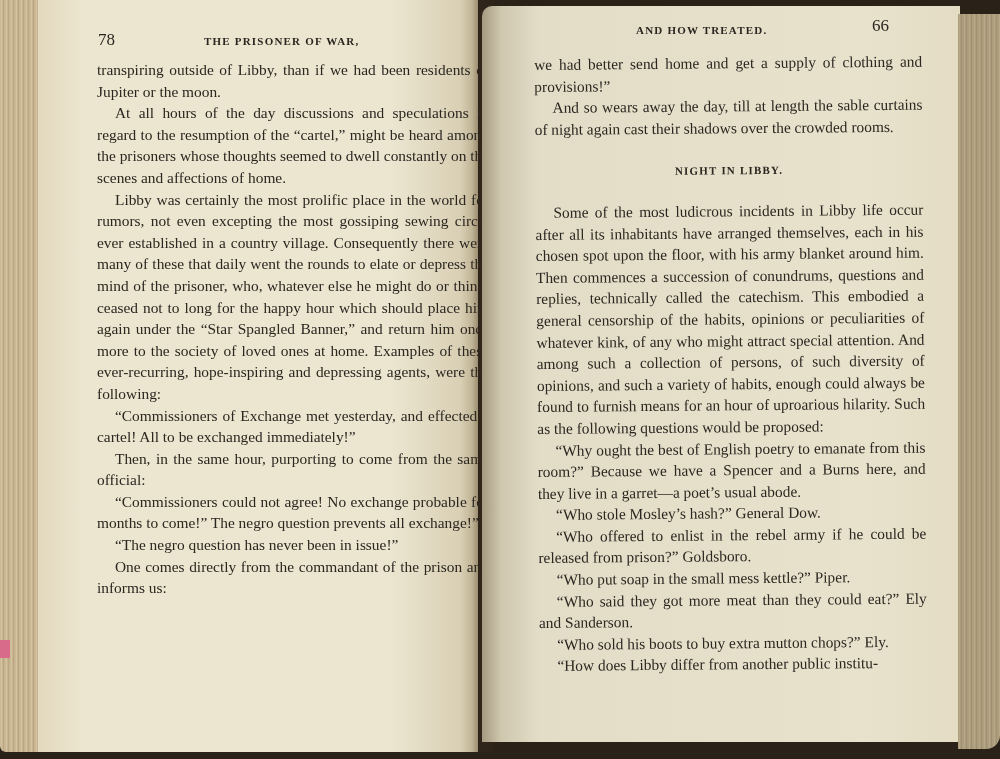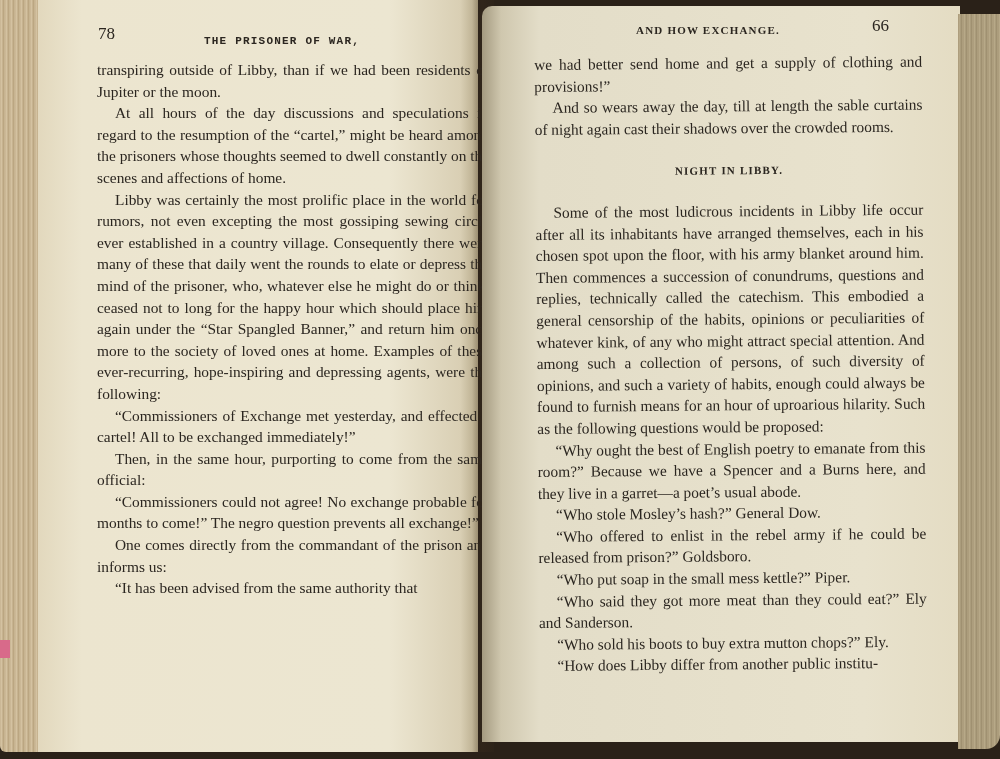--- a/index.html
+++ b/index.html
@@ -58,38 +58,38 @@
   </style>
 </head>
 <body>
 
 <div class="book">
   <div class="edge-left">
     <div class="tab"></div>
   </div>
 
   <div class="page page-left">
-    <div class="pnum" style="left:60px;top:24px;">78</div>
-    <div class="runhead" style="left:166px;top:35px;font-family:Liberation Mono, monospace;">THE PRISONER OF WAR,</div>
+    <div class="pnum" style="left:60px;top:30px;">78</div>
+    <div class="runhead" style="left:166px;top:35px;">THE PRISONER OF WAR,</div>
     <div class="text left-text">
       <p class="last">transpiring outside of Libby, than if we had been residents of Jupiter or the moon.</p>
       <p class="ind">At all hours of the day discussions and speculations in regard to the resumption of the “cartel,” might be heard among the prisoners whose thoughts seemed to dwell constantly on the scenes and affections of home.</p>
       <p class="ind">Libby was certainly the most prolific place in the world for rumors, not even excepting the most gossiping sewing circle ever established in a country village. Consequently there were many of these that daily went the rounds to elate or depress the mind of the prisoner, who, whatever else he might do or think, ceased not to long for the happy hour which should place him again under the “Star Spangled Banner,” and return him once more to the society of loved ones at home. Examples of these ever-recurring, hope-inspiring and depressing agents, were the following:</p>
       <p class="ind">“Commissioners of Exchange met yesterday, and effected a cartel! All to be exchanged immediately!”</p>
       <p class="ind">Then, in the same hour, purporting to come from the same official:</p>
       <p class="ind">“Commissioners could not agree! No exchange probable for months to come!” The negro question prevents all exchange!”</p>
+      <p class="ind">“The negro question has never been in issue!”</p>
       <p class="ind">One comes directly from the commandant of the prison and informs us:</p>
-      <p class="ind last">“It has been advised from the same authority that</p>
     </div>
   </div>
 
   <div class="gutter-shadow"></div>
 
   <div class="page page-right">
-    <div class="runhead" style="left:154px;top:18px;">AND HOW EXCHANGE.</div>
+    <div class="runhead" style="left:154px;top:18px;">AND HOW TREATED.</div>
     <div class="pnum" style="left:390px;top:10px;">66</div>
     <div class="text right-text">
       <p>we had better send home and get a supply of clothing and provisions!”</p>
       <p class="ind">And so wears away the day, till at length the sable curtains of night again cast their shadows over the crowded rooms.</p>
       <div class="heading">NIGHT IN LIBBY.</div>
       <p class="ind">Some of the most ludicrous incidents in Libby life occur after all its inhabitants have arranged themselves, each in his chosen spot upon the floor, with his army blanket around him. Then commences a succession of conundrums, questions and replies, technically called the catechism. This embodied a general censorship of the habits, opinions or peculiarities of whatever kink, of any who might attract special attention. And among such a collection of persons, of such diversity of opinions, and such a variety of habits, enough could always be found to furnish means for an hour of uproarious hilarity. Such as the following questions would be proposed:</p>
       <p class="ind">“Why ought the best of English poetry to emanate from this room?” Because we have a Spencer and a Burns here, and they live in a garret—a poet’s usual abode.</p>
       <p class="ind">“Who stole Mosley’s hash?” General Dow.</p>
       <p class="ind">“Who offered to enlist in the rebel army if he could be released from prison?” Goldsboro.</p>
       <p class="ind">“Who put soap in the small mess kettle?” Piper.</p>

